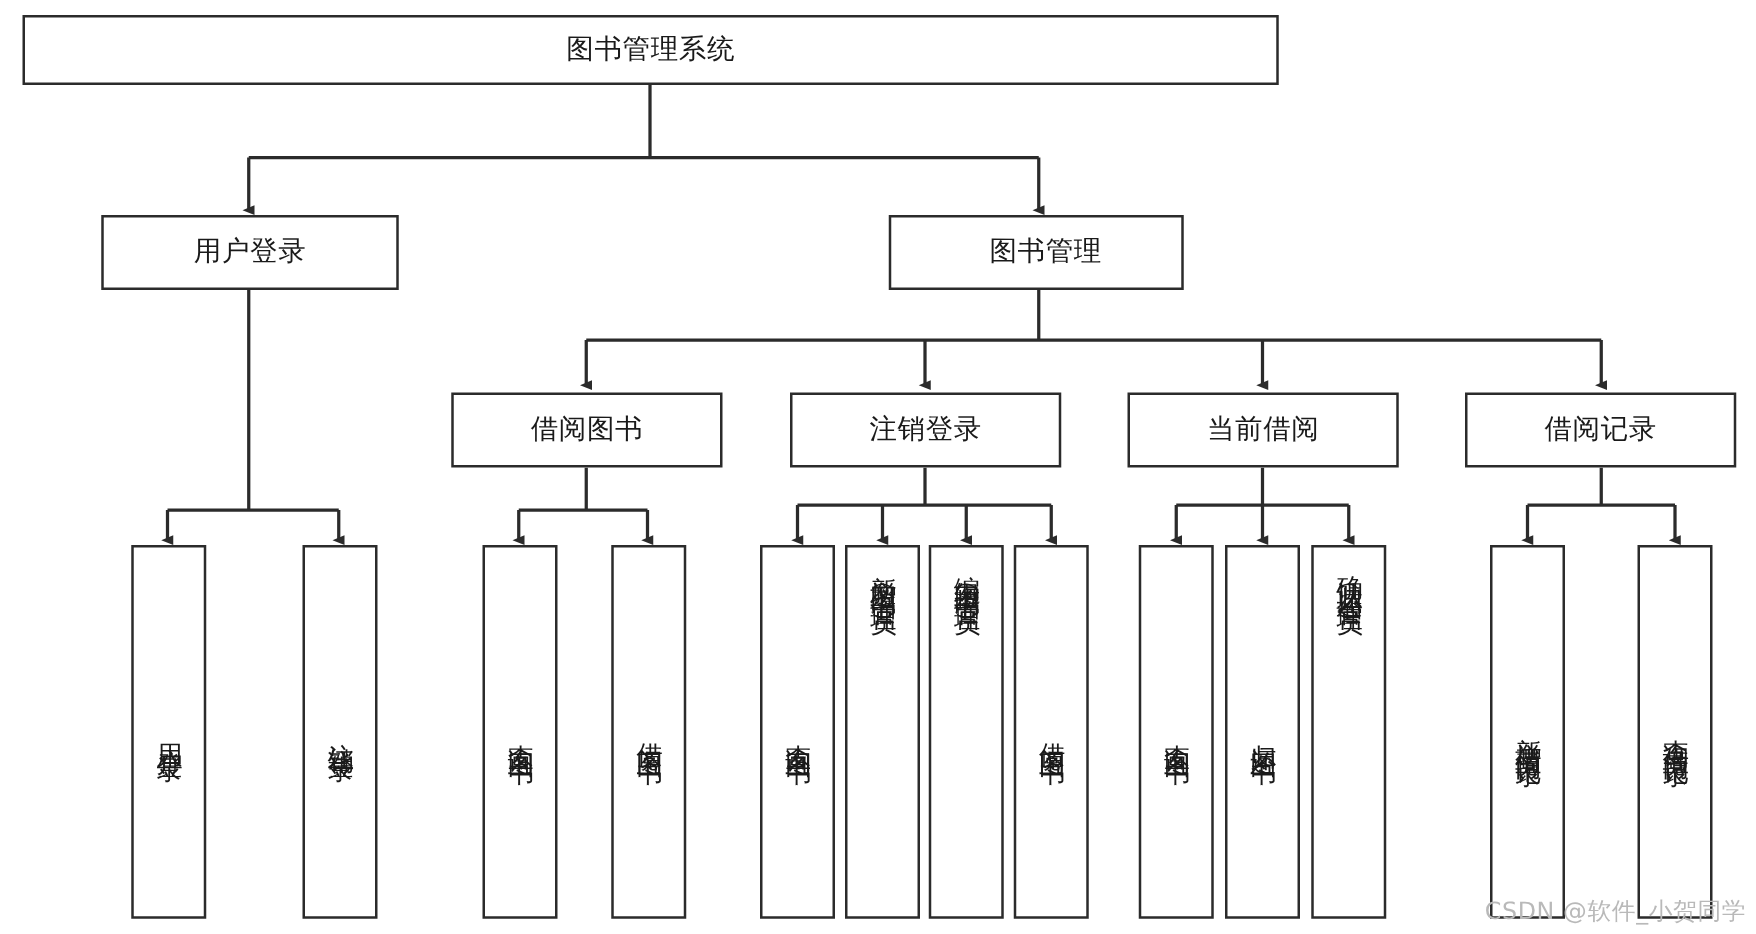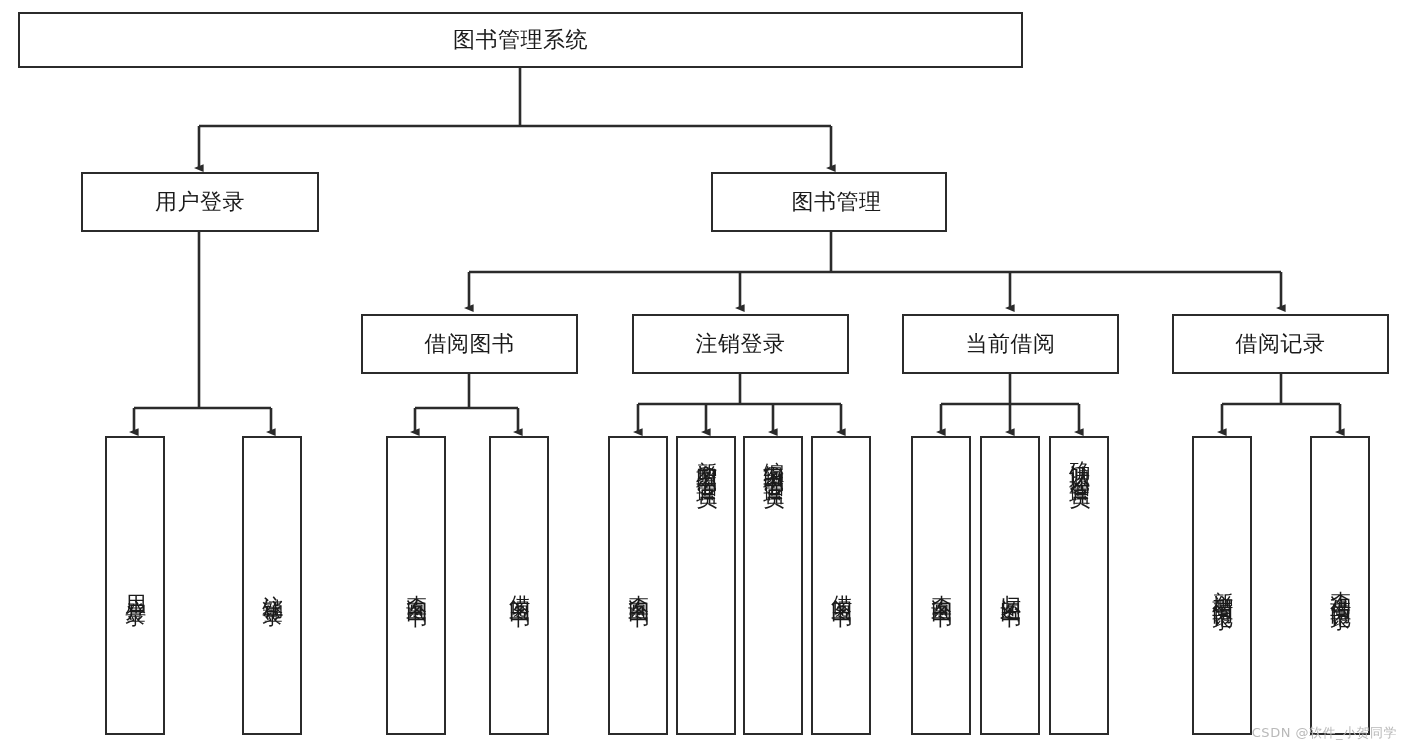--- a/index.html
+++ b/index.html
@@ -57,21 +57,21 @@
     padding-top: 6px;
   }
   .node-box.vertical.mid {
     align-items: center;
     padding-top: 0;
   }
   .watermark {
     position: absolute;
     right: 8px;
     bottom: 5px;
-    font-size: 13px;
+    font-size: 19px;
     color: #b9b9b9;
     white-space: nowrap;
     letter-spacing: 0.5px;
   }
 </style>
 </head>
 <body>
 
 <div id="diagram-root">
 

